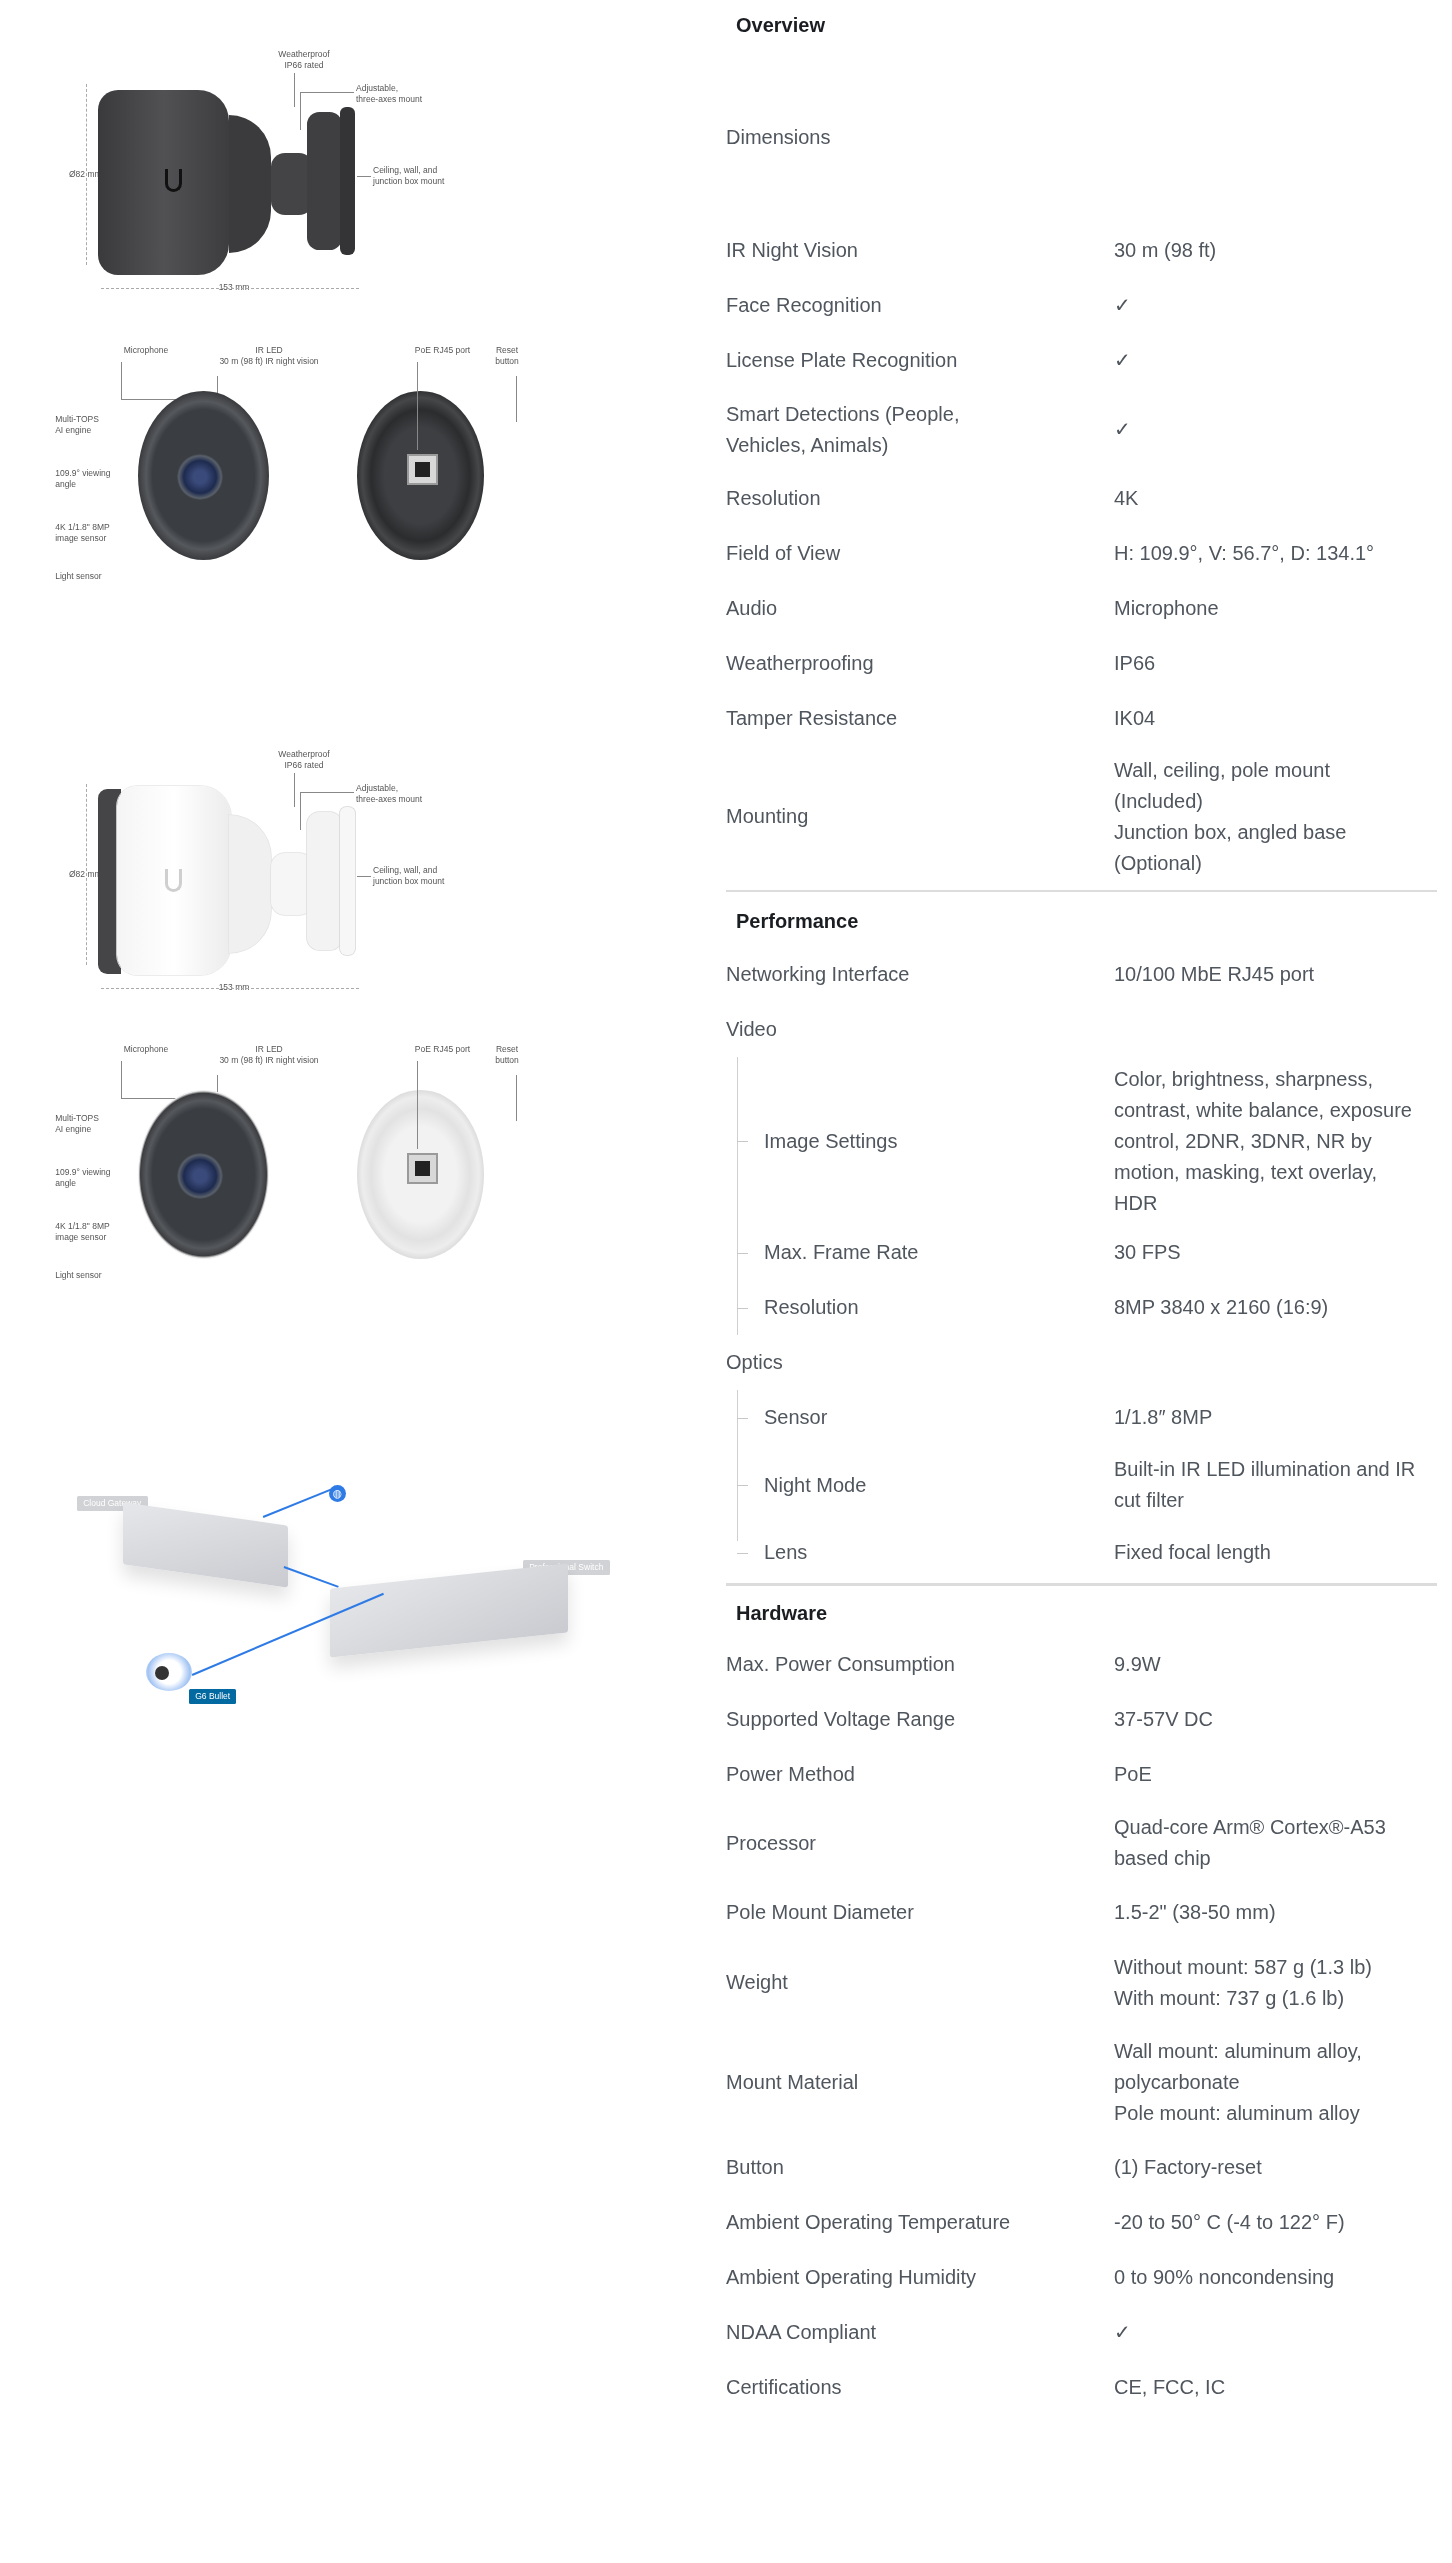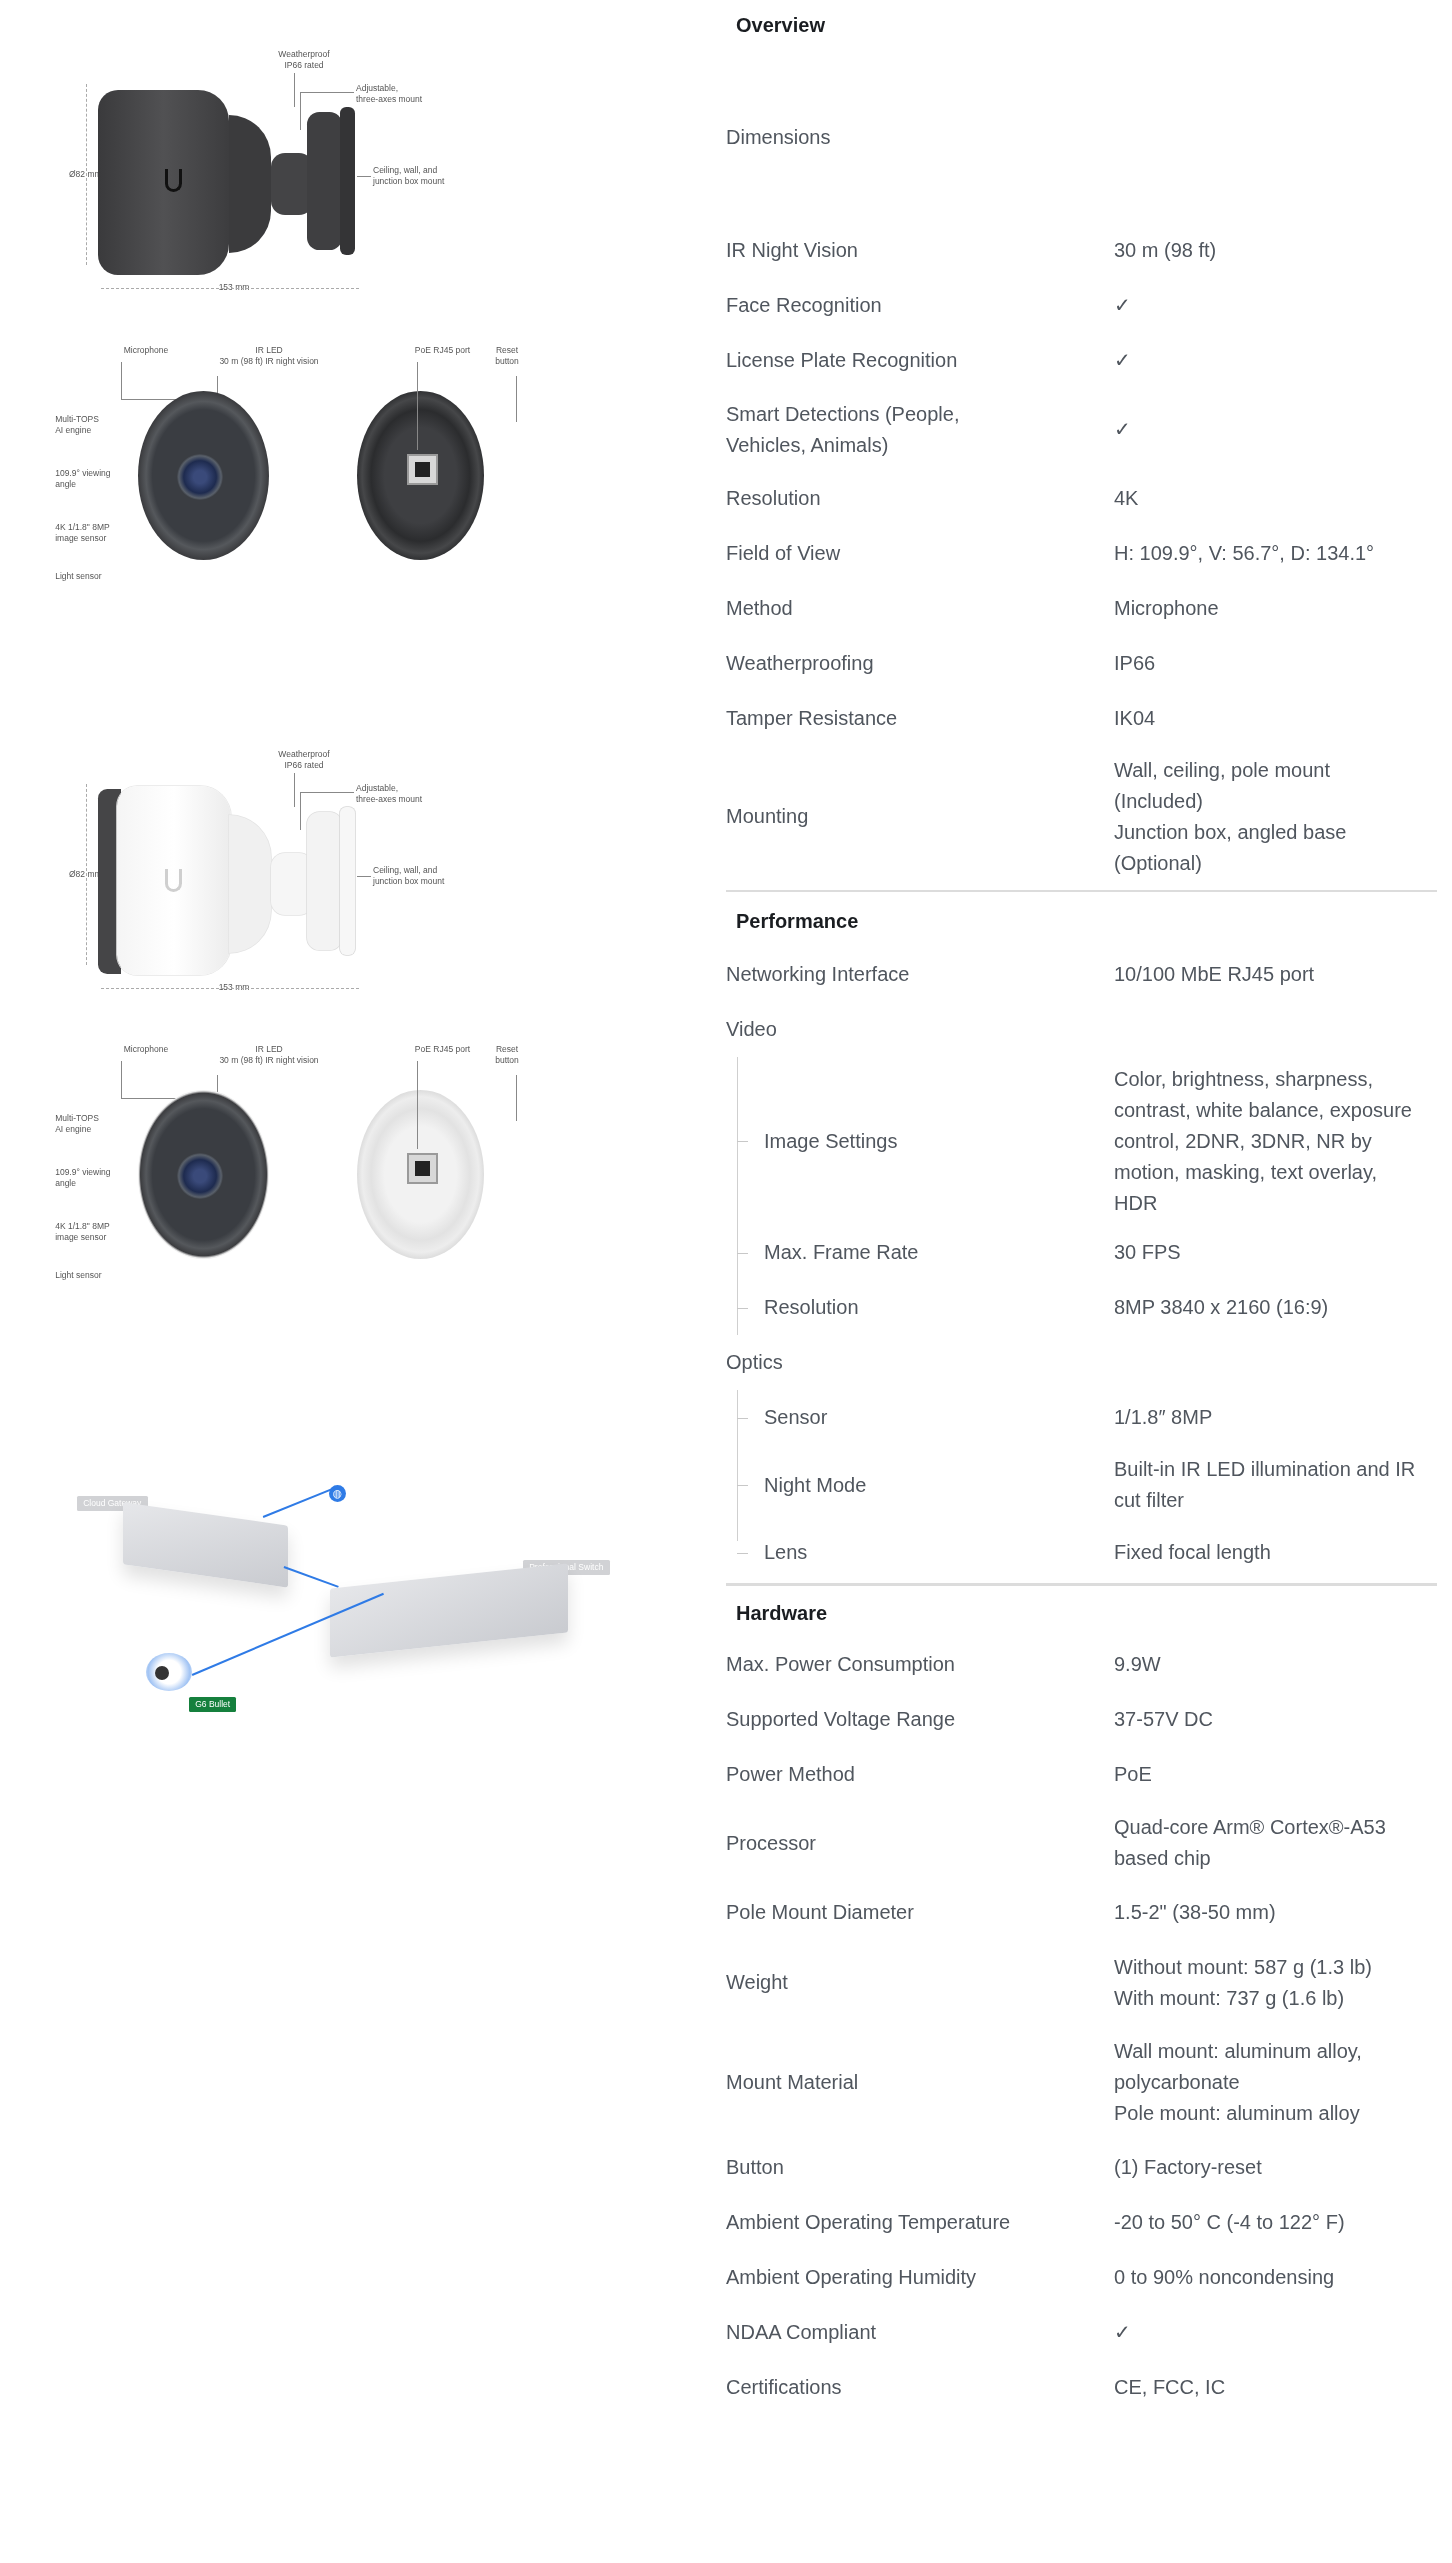--- a/index.html
+++ b/index.html
@@ -26,21 +26,21 @@
 
   
   .disc { position: absolute; border-radius: 50%; }
   .lens { position: absolute; border-radius: 50%; }
   .rj45 { position: absolute; background: #d8d8d8; border: 2.3px solid #9a9a9a; }
   .rj45::after { content: ""; position: absolute; left: 6.2px; top: 6.2px; right: 6.2px; bottom: 6.2px; background: #222; }
 
   
   .device { position: absolute; background: linear-gradient(160deg, #e6e7ea, #c9cbd0); border-radius: 3.1px; box-shadow: 0 10.8px 18.5px rgba(0,0,0,0.12); }
   .tag { position: absolute; font-size: 8.5px; padding: 2.3px 6.2px; color: #fff; background: #d1d2d5; border-radius: 1.5px; }
-  .tag.blue { background: #15803d; margin-top: 8px; }
+  .tag.blue { background: #0369a1; }
   .wire { position: absolute; height: 1.5px; background: #2f7be6; transform-origin: 0 50%; }
   .globe { position: absolute; width: 17px; height: 17px; border-radius: 50%; background: #2f7be6; color: #fff; font-size: 10.8px; text-align: center; line-height: 17px; }
 
   
   .specs { position: absolute; left: 726px; top: 0; width: 719px; }
   .section-title { font-weight: bold; font-size: 20px; color: #1a1d21; padding-left: 10px; height: 51px; line-height: 51px; font-family: "Liberation Sans", sans-serif; }
   .row { display: flex; align-items: center; font-size: 20px; line-height: 31px; }
   .row .k { width: 388px; flex: 0 0 388px; color: #50565e; font-family: "Liberation Sans", sans-serif; }
   .row .v { flex: 1; color: #50565e; white-space: pre-line; font-family: "Liberation Sans", sans-serif; }
   .row.sub .k { padding-left: 38px; position: relative; }
@@ -192,21 +192,21 @@
     </div>
     <div class="row" style="height:55px;">
       <div class="k">Resolution</div>
       <div class="v">4K</div>
     </div>
     <div class="row" style="height:55px;">
       <div class="k">Field of View</div>
       <div class="v">H: 109.9°, V: 56.7°, D: 134.1°</div>
     </div>
     <div class="row" style="height:55px;">
-      <div class="k">Method</div>
+      <div class="k">Audio</div>
       <div class="v">Microphone</div>
     </div>
     <div class="row" style="height:55px;">
       <div class="k">Weatherproofing</div>
       <div class="v">IP66</div>
     </div>
     <div class="row" style="height:55px;">
       <div class="k">Tamper Resistance</div>
       <div class="v">IK04</div>
     </div>

